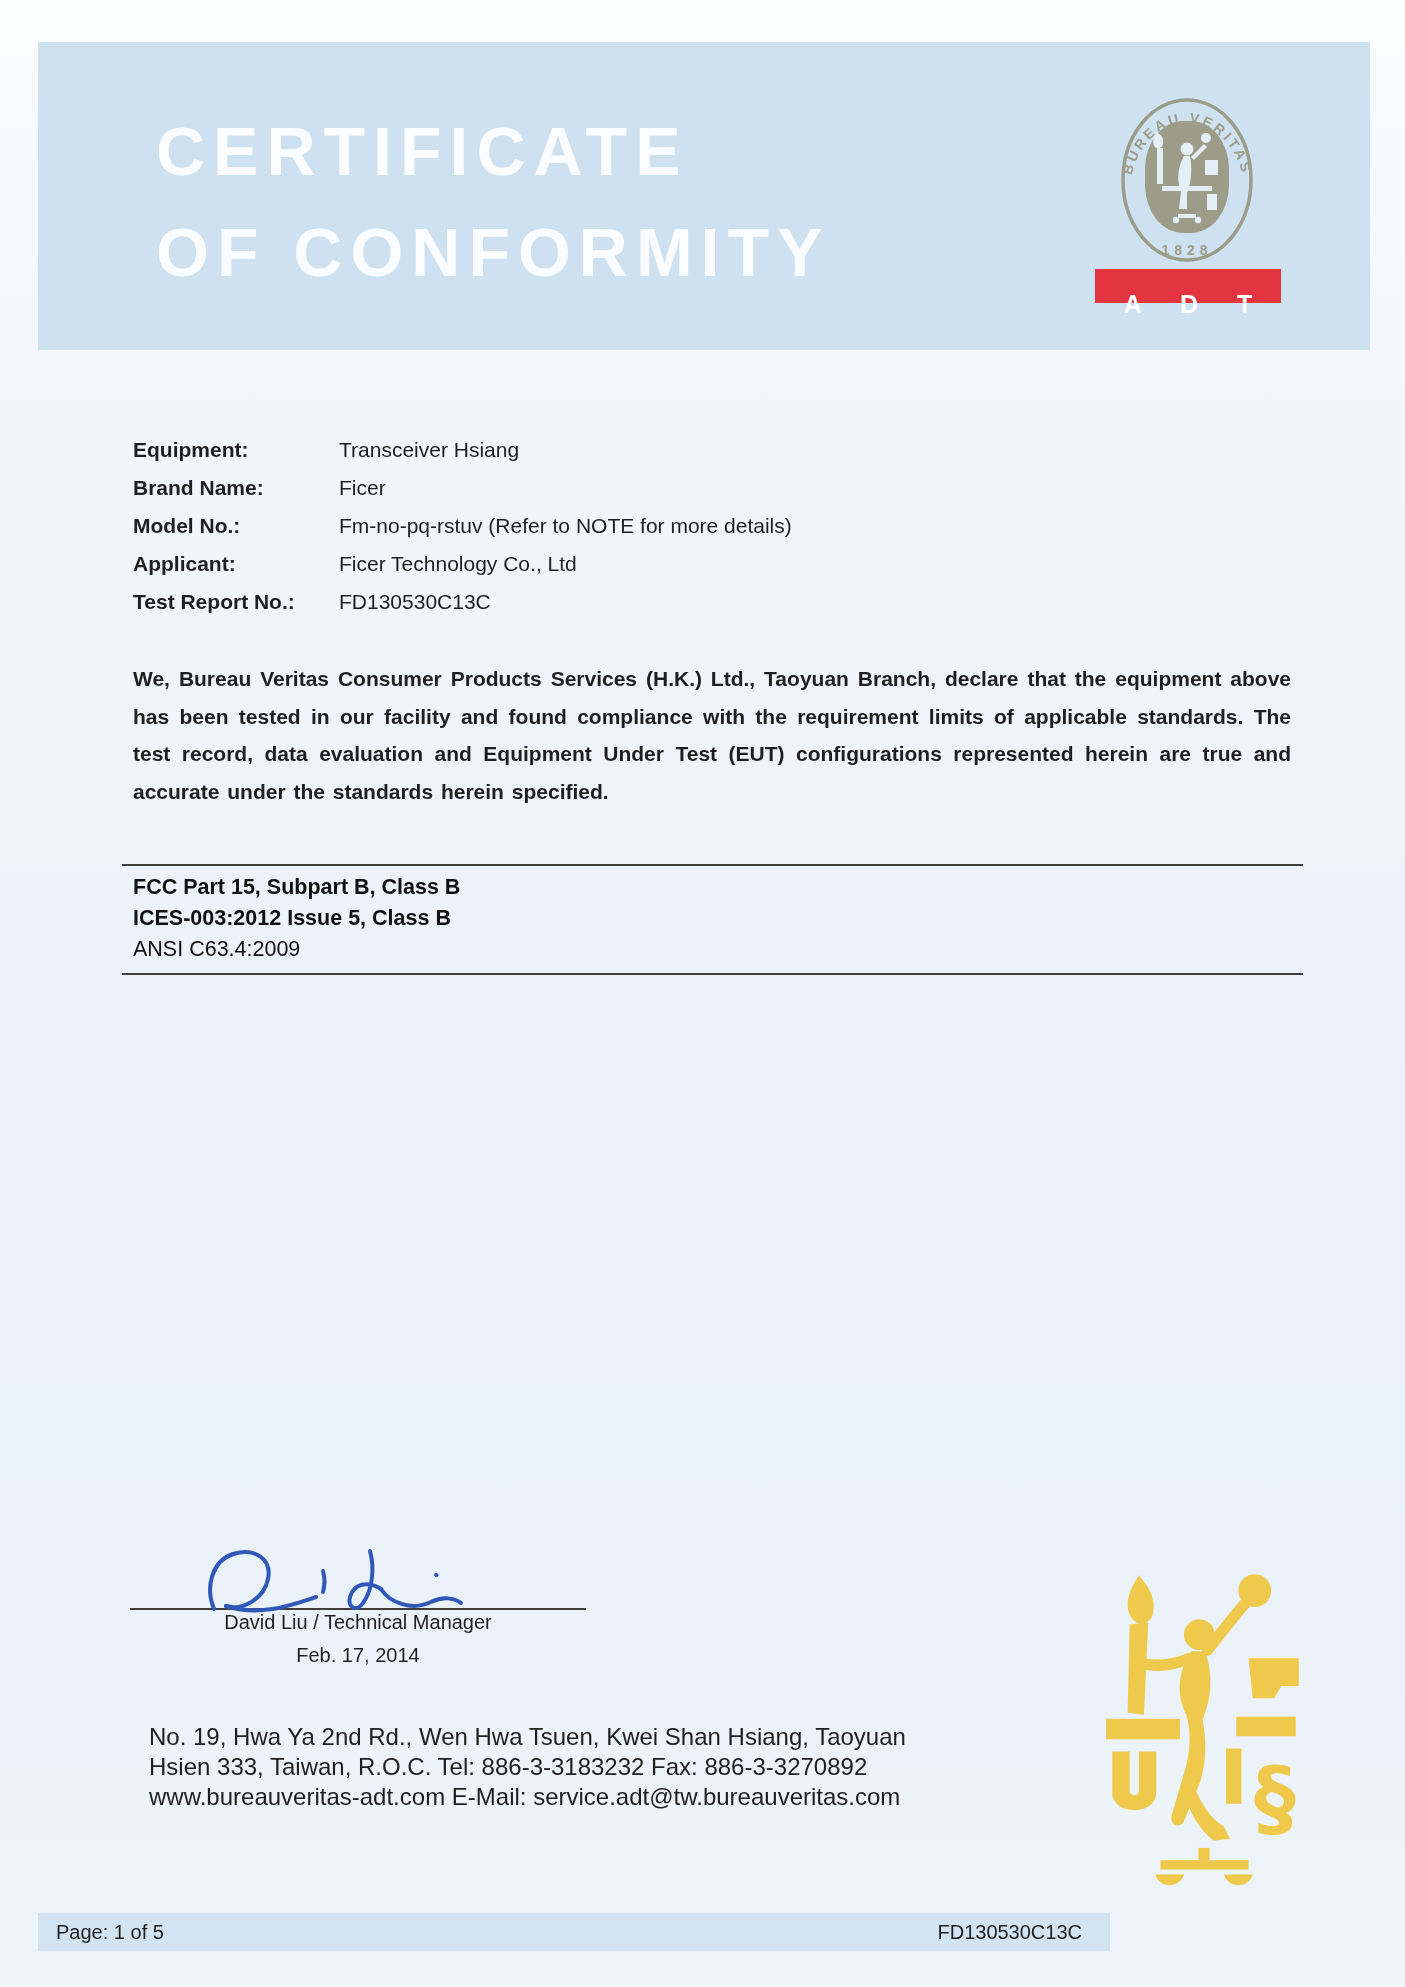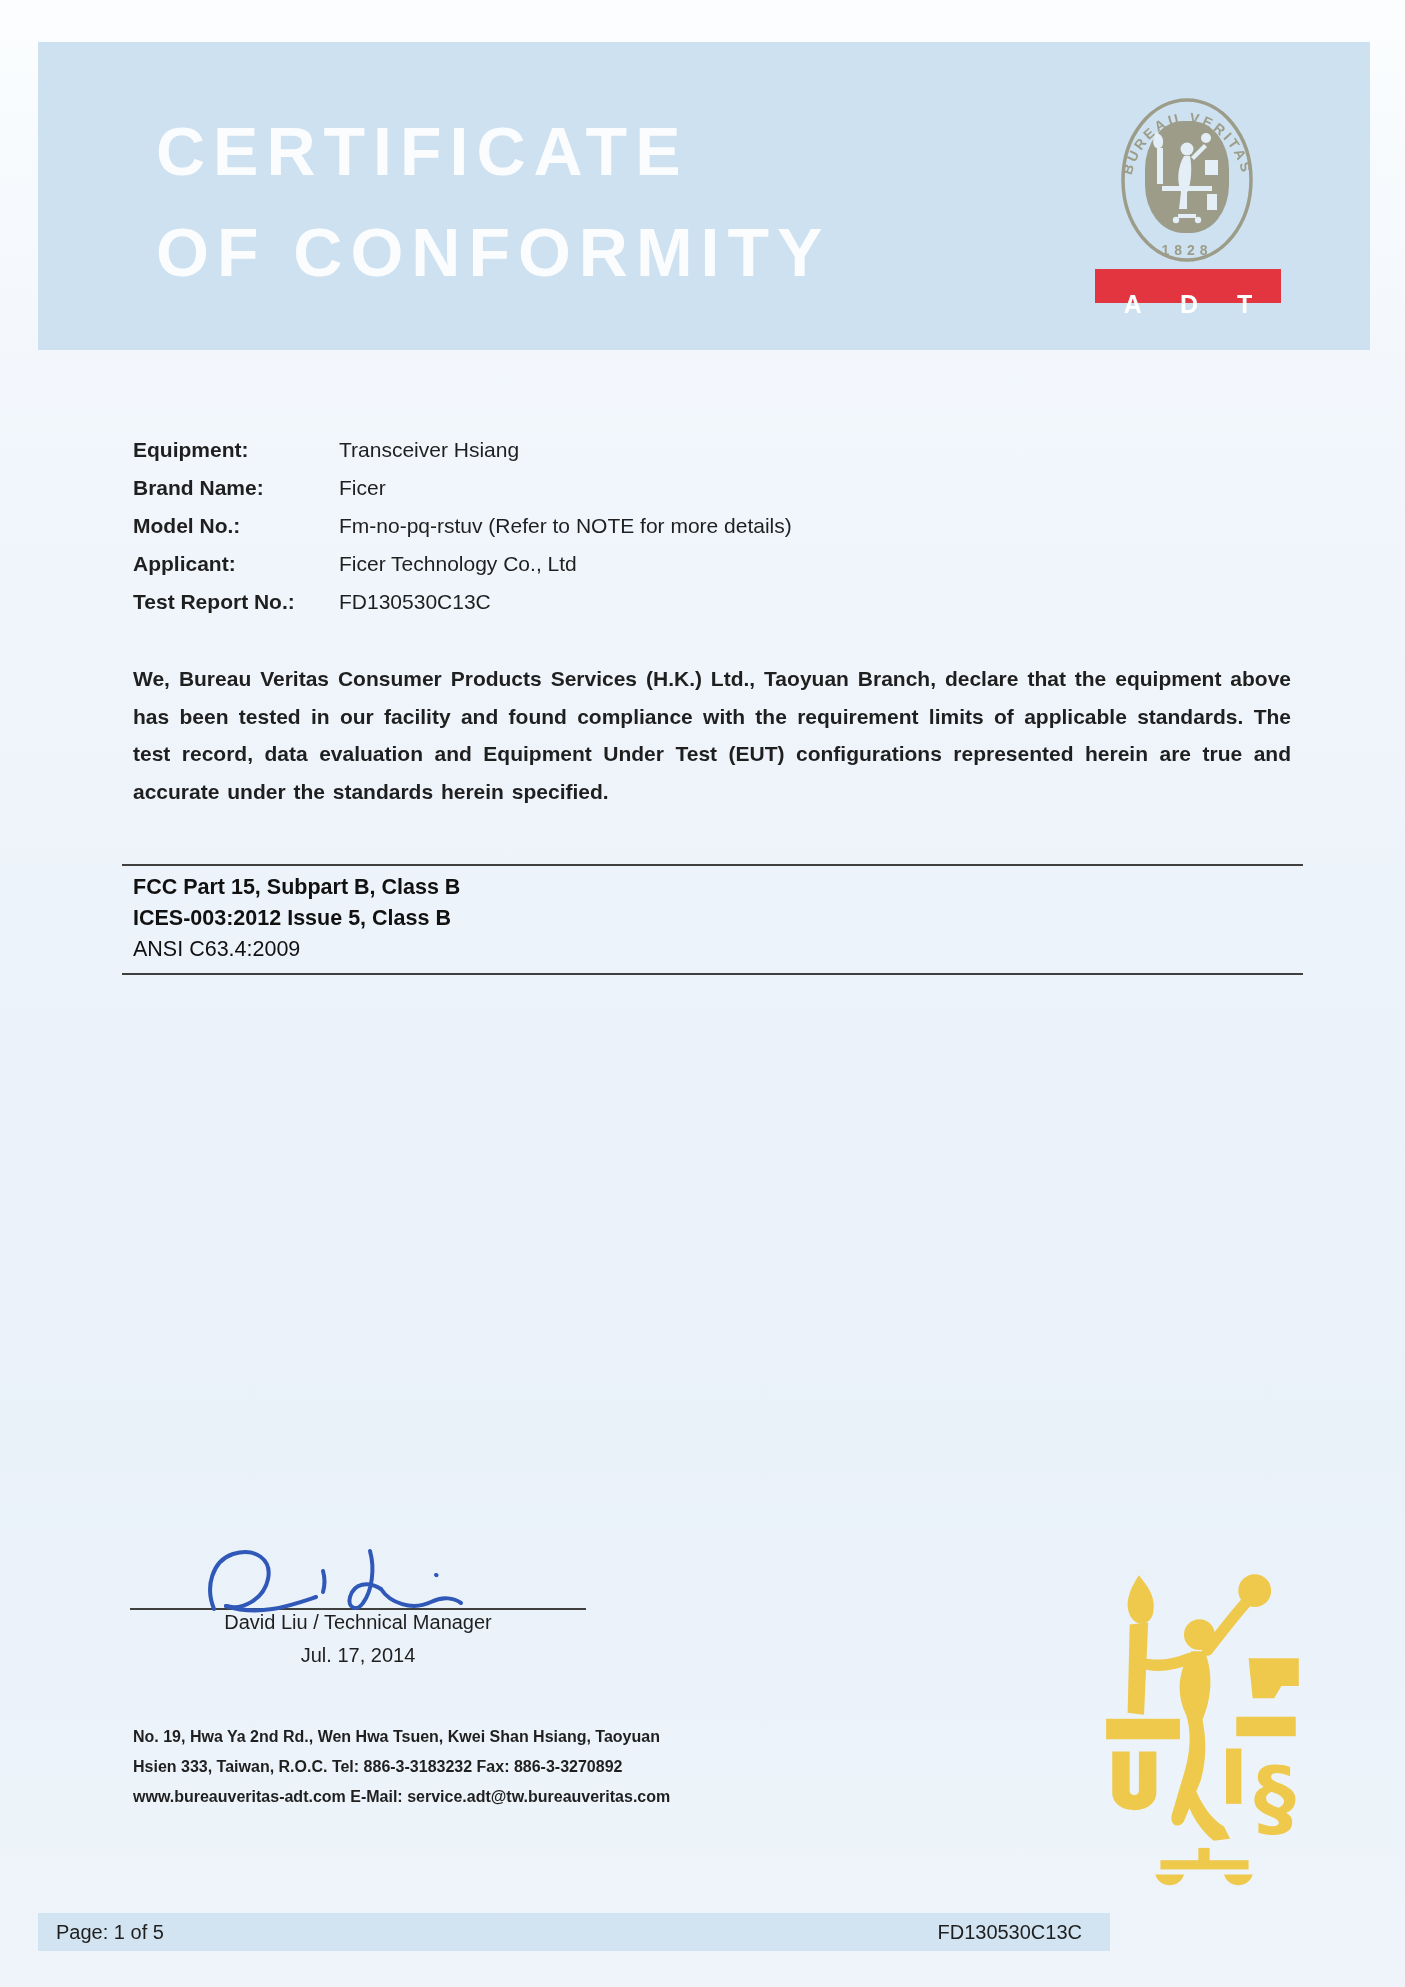--- a/index.html
+++ b/index.html
@@ -31,21 +31,21 @@
   
   .standards{left:122px;top:864px;width:1170px;border-top:2px solid #3f3f3f;border-bottom:2px solid #3f3f3f;
     padding:6px 0 8px 11px;font-size:21.5px;line-height:31px;color:#111;}
   .std-bold{font-weight:bold;}
   
   .sig-svg{left:200px;top:1545px;width:280px;height:78px;}
   .sig-underline{left:130px;top:1590px;width:456px;height:18px;border-bottom:2px solid #3f3f3f;}
   .sig-name{left:130px;top:1611px;width:456px;text-align:center;font-size:20px;color:#1f1f1f;}
   .sig-date{left:130px;top:1644px;width:456px;text-align:center;font-size:20px;color:#1f1f1f;}
   
-  .address{left:133px;top:1722px;font-size:16px;line-height:30px;color:#1f1f1f;white-space:nowrap;font-weight:bold;}
+  .address{left:149px;top:1722px;font-size:24px;line-height:30px;color:#1f1f1f;white-space:nowrap;}
   .address .email{text-align:center;}
   
   .gold-emblem{left:1102px;top:1563px;width:205px;height:330px;}
   
   .footer-band{left:38px;top:1913px;width:1072px;height:38px;display:flex;align-items:center;
     justify-content:space-between;padding:0 28px 0 18px;box-sizing:border-box;font-size:20px;color:#1f1f1f;}
 </style>
 </head>
 <body>
 
@@ -128,21 +128,21 @@
     <g fill="none" stroke-width="4" stroke-linecap="round" stroke-linejoin="round" stroke="#2f58b8">
       <path d="M14,64 C5,42 12,16 33,9 C56,2 72,15 68,34 C64,54 42,66 26,61"></path>
       <path d="M26,61 C60,72 92,60 116,52"></path>
       <path d="M123,26 C125,33 125,40 123,47"></path>
       <path d="M170,6 C175,24 172,46 163,58 C157,67 147,63 150,52 C154,38 168,36 181,44"></path>
       <path d="M181,44 C190,58 212,66 231,57 C243,51 254,53 261,58"></path>
       <path d="M236,30 l0.6,0.2"></path>
     </g>
   </svg>
   <div class="abs sig-name">David Liu / Technical Manager</div>
-  <div class="abs sig-date">Jul. 17, 2014</div>
+  <div class="abs sig-date">Feb. 17, 2014</div>
 
   <div class="abs address">
     <div>No. 19, Hwa Ya 2nd Rd., Wen Hwa Tsuen, Kwei Shan Hsiang, Taoyuan</div>
     <div>Hsien 333, Taiwan, R.O.C. Tel: 886-3-3183232 Fax: 886-3-3270892</div>
     <div>
       <span>www.bureauveritas-adt.com</span>
       <span class="email">E-Mail: service.adt@tw.bureauveritas.com</span>
     </div>
   </div>
 

